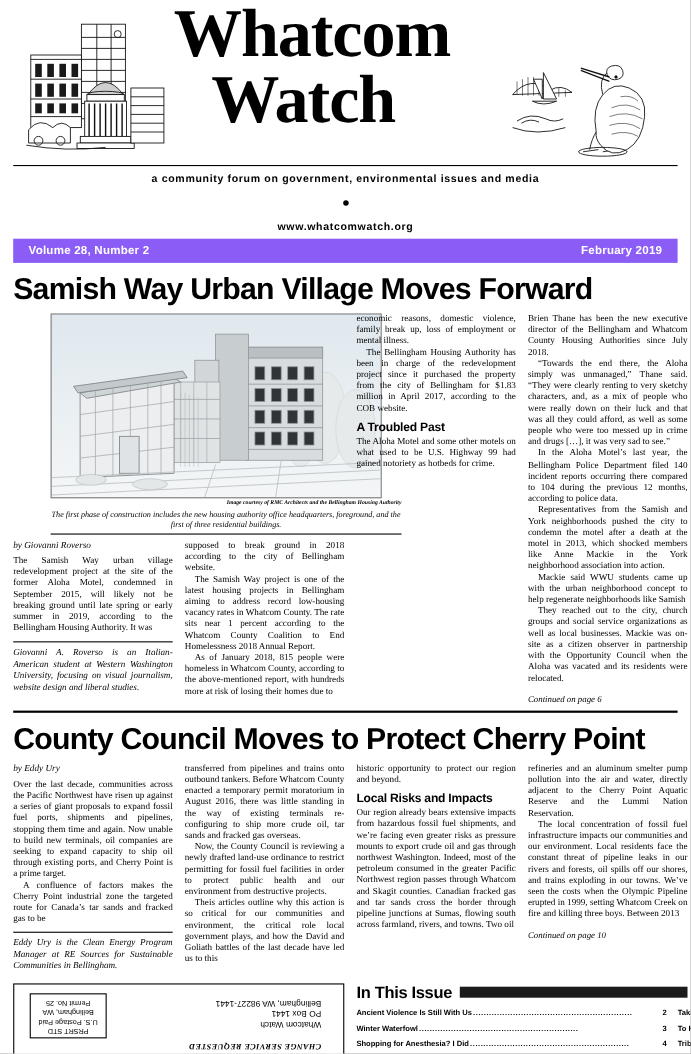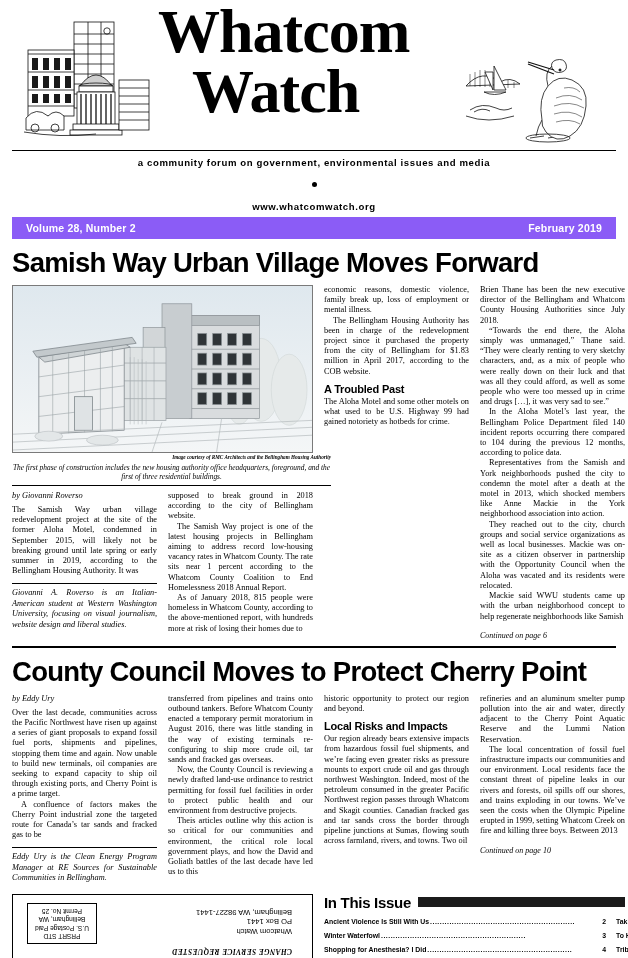--- a/index.html
+++ b/index.html
@@ -61,21 +61,21 @@
   .bio{
     border-top:1.1px solid #000;margin-top:7px;padding-top:4px;
     font-family:"Liberation Serif",serif;font-style:italic;
     font-size:8.3px;line-height:10.4px;text-align:justify;
   }
   .jump{
     font-family:"Liberation Serif",serif;font-style:italic;font-weight:normal;
     font-size:8px;text-align:left;margin-top:9px;
   }
   
-  .photo-wrap{width:319px;}
+  .photo-wrap{width:319px;margin-left:34px;}
   .photo{
     width:301px;height:168px;border:1px solid #7a7a7a;box-sizing:border-box;
     display:block;background:#dfe4e8;
   }
   .photo-credit{
     font-family:"Liberation Serif",serif;font-style:italic;font-weight:bold;
     font-size:5.2px;text-align:right;margin:1px 0 0 0;
   }
   .photo-caption{
     font-family:"Liberation Serif",serif;font-style:italic;
@@ -400,22 +400,22 @@
         <p class="body">The Bellingham Housing Authority has been in charge of the redevelopment project since it purchased the property from the city of Bellingham for $1.83 million in April 2017, according to the COB website.</p>
         <div class="subhead">A Troubled Past</div>
         <p class="body first">The Aloha Motel and some other motels on what used to be U.S. Highway 99 had gained notoriety as hotbeds for crime.</p>
       </div>
 
       <div class="col">
         <p class="body first">Brien Thane has been the new executive director of the Bellingham and Whatcom County Housing Authorities since July 2018.</p>
         <p class="body">“Towards the end there, the Aloha simply was unmanaged,” Thane said. “They were clearly renting to very sketchy characters, and, as a mix of people who were really down on their luck and that was all they could afford, as well as some people who were too messed up in crime and drugs […], it was very sad to see.”</p>
         <p class="body">In the Aloha Motel’s last year, the Bellingham Police Department filed 140 incident reports occurring there compared to 104 during the previous 12 months, according to police data.</p>
         <p class="body">Representatives from the Samish and York neighborhoods pushed the city to condemn the motel after a death at the motel in 2013, which shocked members like Anne Mackie in the York neighborhood association into action.</p>
+        <p class="body">Mackie said WWU students came up with the urban neighborhood concept to help regenerate neighborhoods like Samish</p>
         <p class="body">They reached out to the city, church groups and social service organizations as well as local businesses. Mackie was on-site as a citizen observer in partnership with the Opportunity Council when the Aloha was vacated and its residents were relocated.</p>
-        <p class="body">Mackie said WWU students came up with the urban neighborhood concept to help regenerate neighborhoods like Samish</p>
         <div class="jump">Continued on page 6</div>
       </div>
     </div>
   </div>
 
   <div class="hr-thick"></div>
 
   <div class="article">
     <div class="headline">County Council Moves to Protect Cherry Point</div>
 

